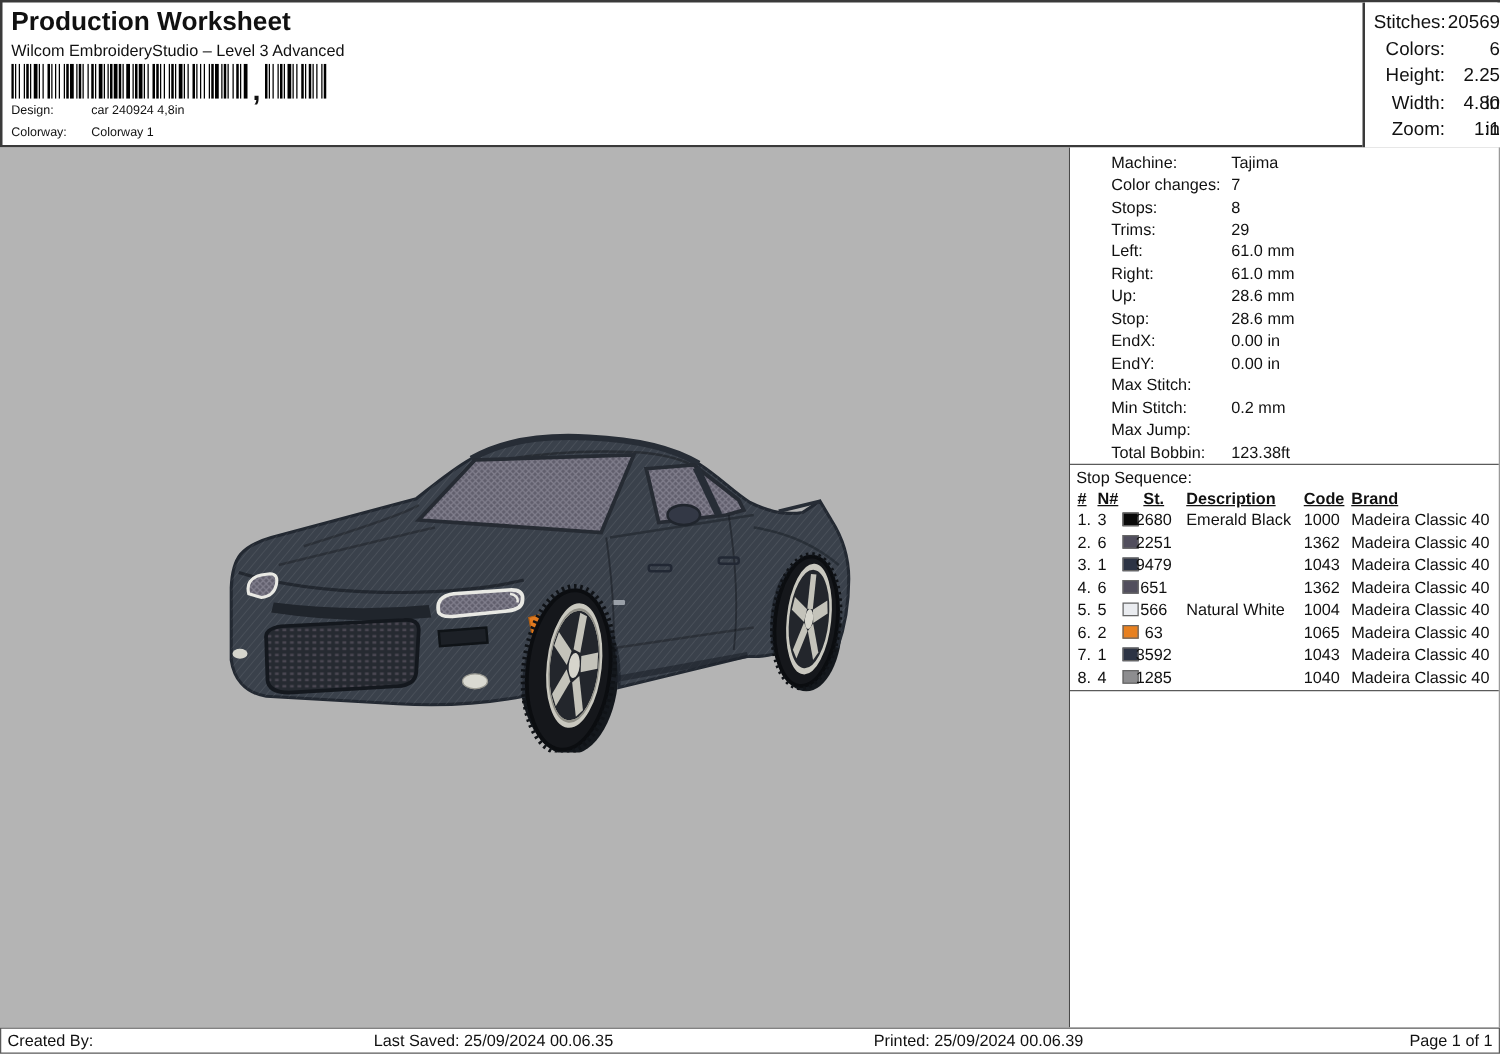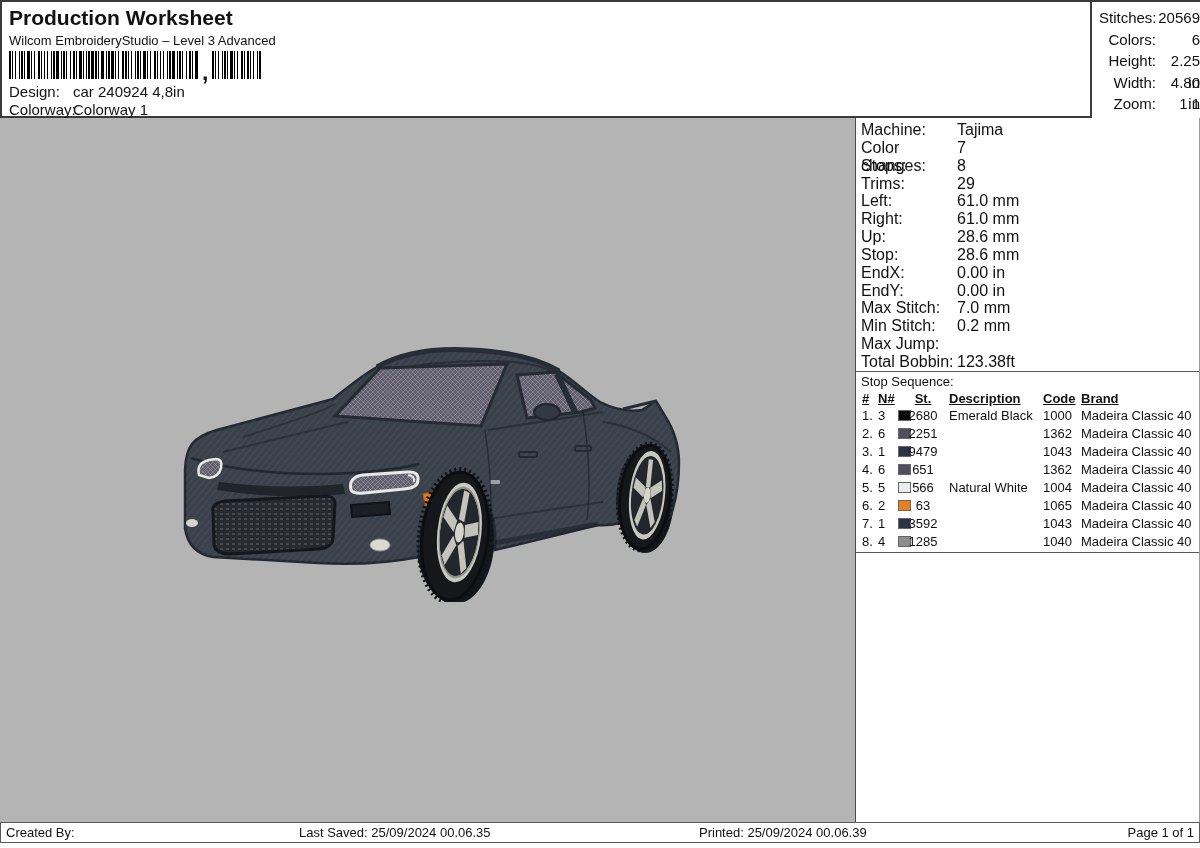--- a/index.html
+++ b/index.html
@@ -9,39 +9,39 @@
 
   
   .header-box { left:0; top:0; width:1200px; height:118px; border:2px solid #3a3a3a; background:#fff; }
   .title { left:7px; top:4px; font-size:21px; font-weight:bold; letter-spacing:0px; }
   .subtitle { left:7px; top:31px; font-size:13px; }
   .barcode-wrap { left:7px; top:49px; height:28px; display:flex; align-items:stretch; }
   .bc-seg { display:flex; height:28px; overflow:hidden; }
   .bc-bar { background:#000; height:28px; flex:0 0 auto; }
   .bc-gap { background:transparent; height:28px; flex:0 0 auto; }
   .bc-comma { font-size:23px; font-weight:bold; align-self:flex-end; margin:0 4px -7px 3px; }
-  .kv-row { left:7px; font-size:15px; }
+  .kv-row { left:7px; font-size:10px; }
   .kv-row .k { display:inline-block; width:64px; }
   .design-row { top:81px; }
   .colorway-row { top:99px; }
 
   .summary-box { left:1088px; top:0px; width:110px; height:116px; border-left:2px solid #3a3a3a; background:#fff; padding-top:5px; }
   .s-row { display:flex; height:21.5px; font-size:15px; line-height:21.5px;text-align:right; }
   .s-label { width:57px; margin-left:7px; }
   .s-value { flex:1; }
 
   
   .design-area { left:0; top:118px; width:855px; height:704px; background:#b4b4b4; }
   .car-svg { position:absolute; left:183px; top:224px; }
 
   
   .right-panel { left:855px; top:118px; width:345px; height:704px; background:#fff;
                  border-left:1px solid #4a4a4a; border-right:1px solid #9a9a9a; }
   .machine-info { position:absolute; left:0; top:3px; width:100%; }
-  .m-row { display:flex; height:17.85px; font-size:16px; line-height:17.85px; }
+  .m-row { display:flex; height:17.85px; font-size:13px; line-height:17.85px;padding-left:28px; }
   .m-label { width:96px; margin-left:5px; }
   .m-value { flex:1; }
   .hdiv { position:absolute; left:0; width:100%; height:1px; background:#5a5a5a; }
   .div1 { top:253px; }
   .div2 { top:434px; }
   .stop-title { position:absolute; left:5px; top:256px; font-size:13px; }
   .stop-table { position:absolute; left:0; top:272px; width:100%; }
   .t-row { position:relative; height:18px; font-size:13px; line-height:18px; }
   .t-head { font-weight:bold; height:17px; }
   .t-head span { text-decoration:underline; }
@@ -409,21 +409,20 @@
       <div class="m-row">
         <span class="m-label">EndX:</span>
         <span class="m-value">0.00 in</span>
       </div>
       <div class="m-row">
         <span class="m-label">EndY:</span>
         <span class="m-value">0.00 in</span>
       </div>
       <div class="m-row">
         <span class="m-label">Max Stitch:</span>
-        <span class="m-value">7.0 mm</span>
       </div>
       <div class="m-row">
         <span class="m-label">Min Stitch:</span>
         <span class="m-value">0.2 mm</span>
       </div>
       <div class="m-row">
         <span class="m-label">Max Jump:</span>
       </div>
       <div class="m-row">
         <span class="m-label">Total Bobbin:</span>

